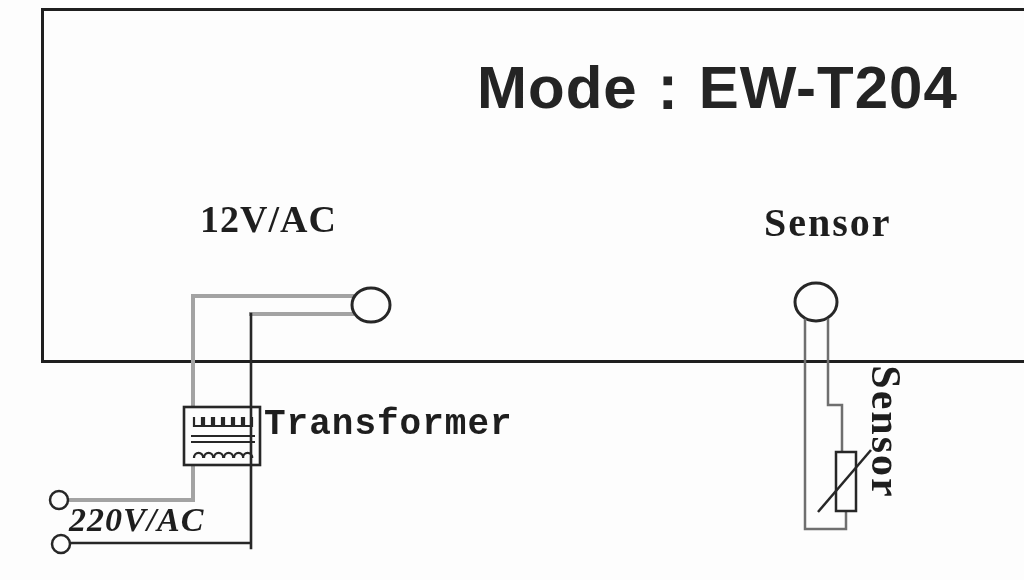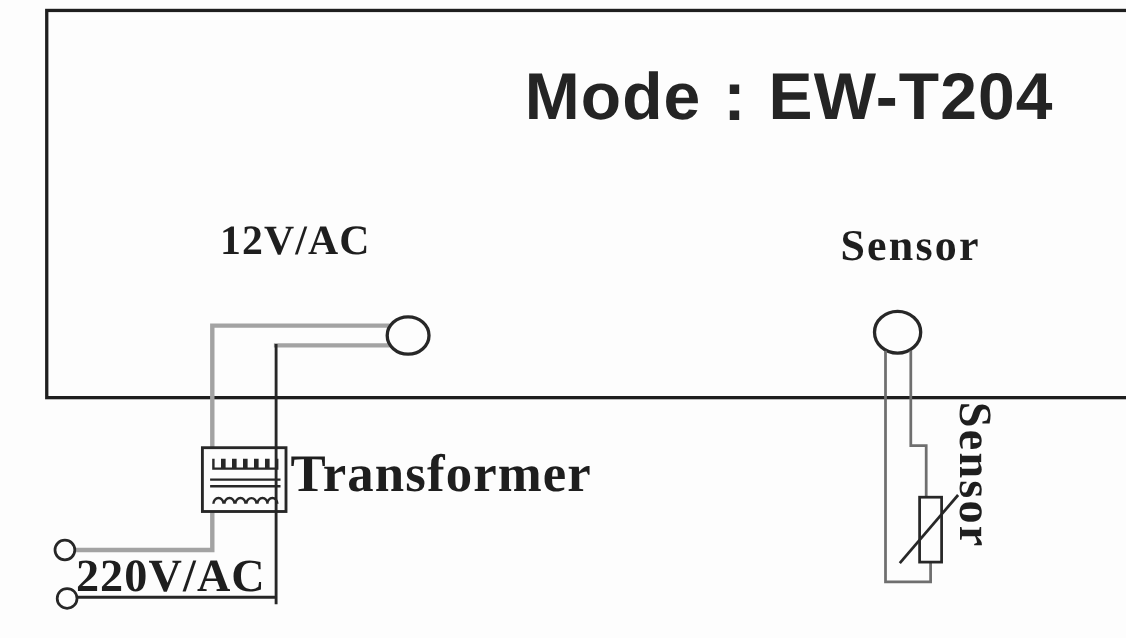--- a/index.html
+++ b/index.html
@@ -17,22 +17,22 @@
   .lbl{
     position:absolute;color:#1e1e1e;font-weight:700;white-space:nowrap;
     line-height:1;letter-spacing:1px;
   }
   #title{
     font-family:"Liberation Sans","DejaVu Sans",sans-serif;
     font-size:60px;left:453px;top:58px;letter-spacing:1px;color:#242424;
   }
   #lbl-12v{font-size:38px;left:176px;top:200px;}
   #lbl-sensor-top{font-size:40px;left:740px;top:203px;letter-spacing:2px;}
-  #lbl-transformer{font-size:48px;left:240px;top:407px;}
-  #lbl-220v{font-size:42px;left:45px;top:503px;}
+  #lbl-transformer{font-size:36px;left:240px;top:407px;font-family:Liberation Mono, monospace;}
+  #lbl-220v{font-size:34px;left:45px;top:503px;font-style:italic;}
   #lbl-sensor-side{
     font-size:42px;left:782px;top:407px;width:160px;height:50px;
     display:flex;align-items:center;justify-content:center;
     transform:rotate(90deg);letter-spacing:2px;
   }
 </style>
 </head>
 <body>
 
 <div id="canvas">

